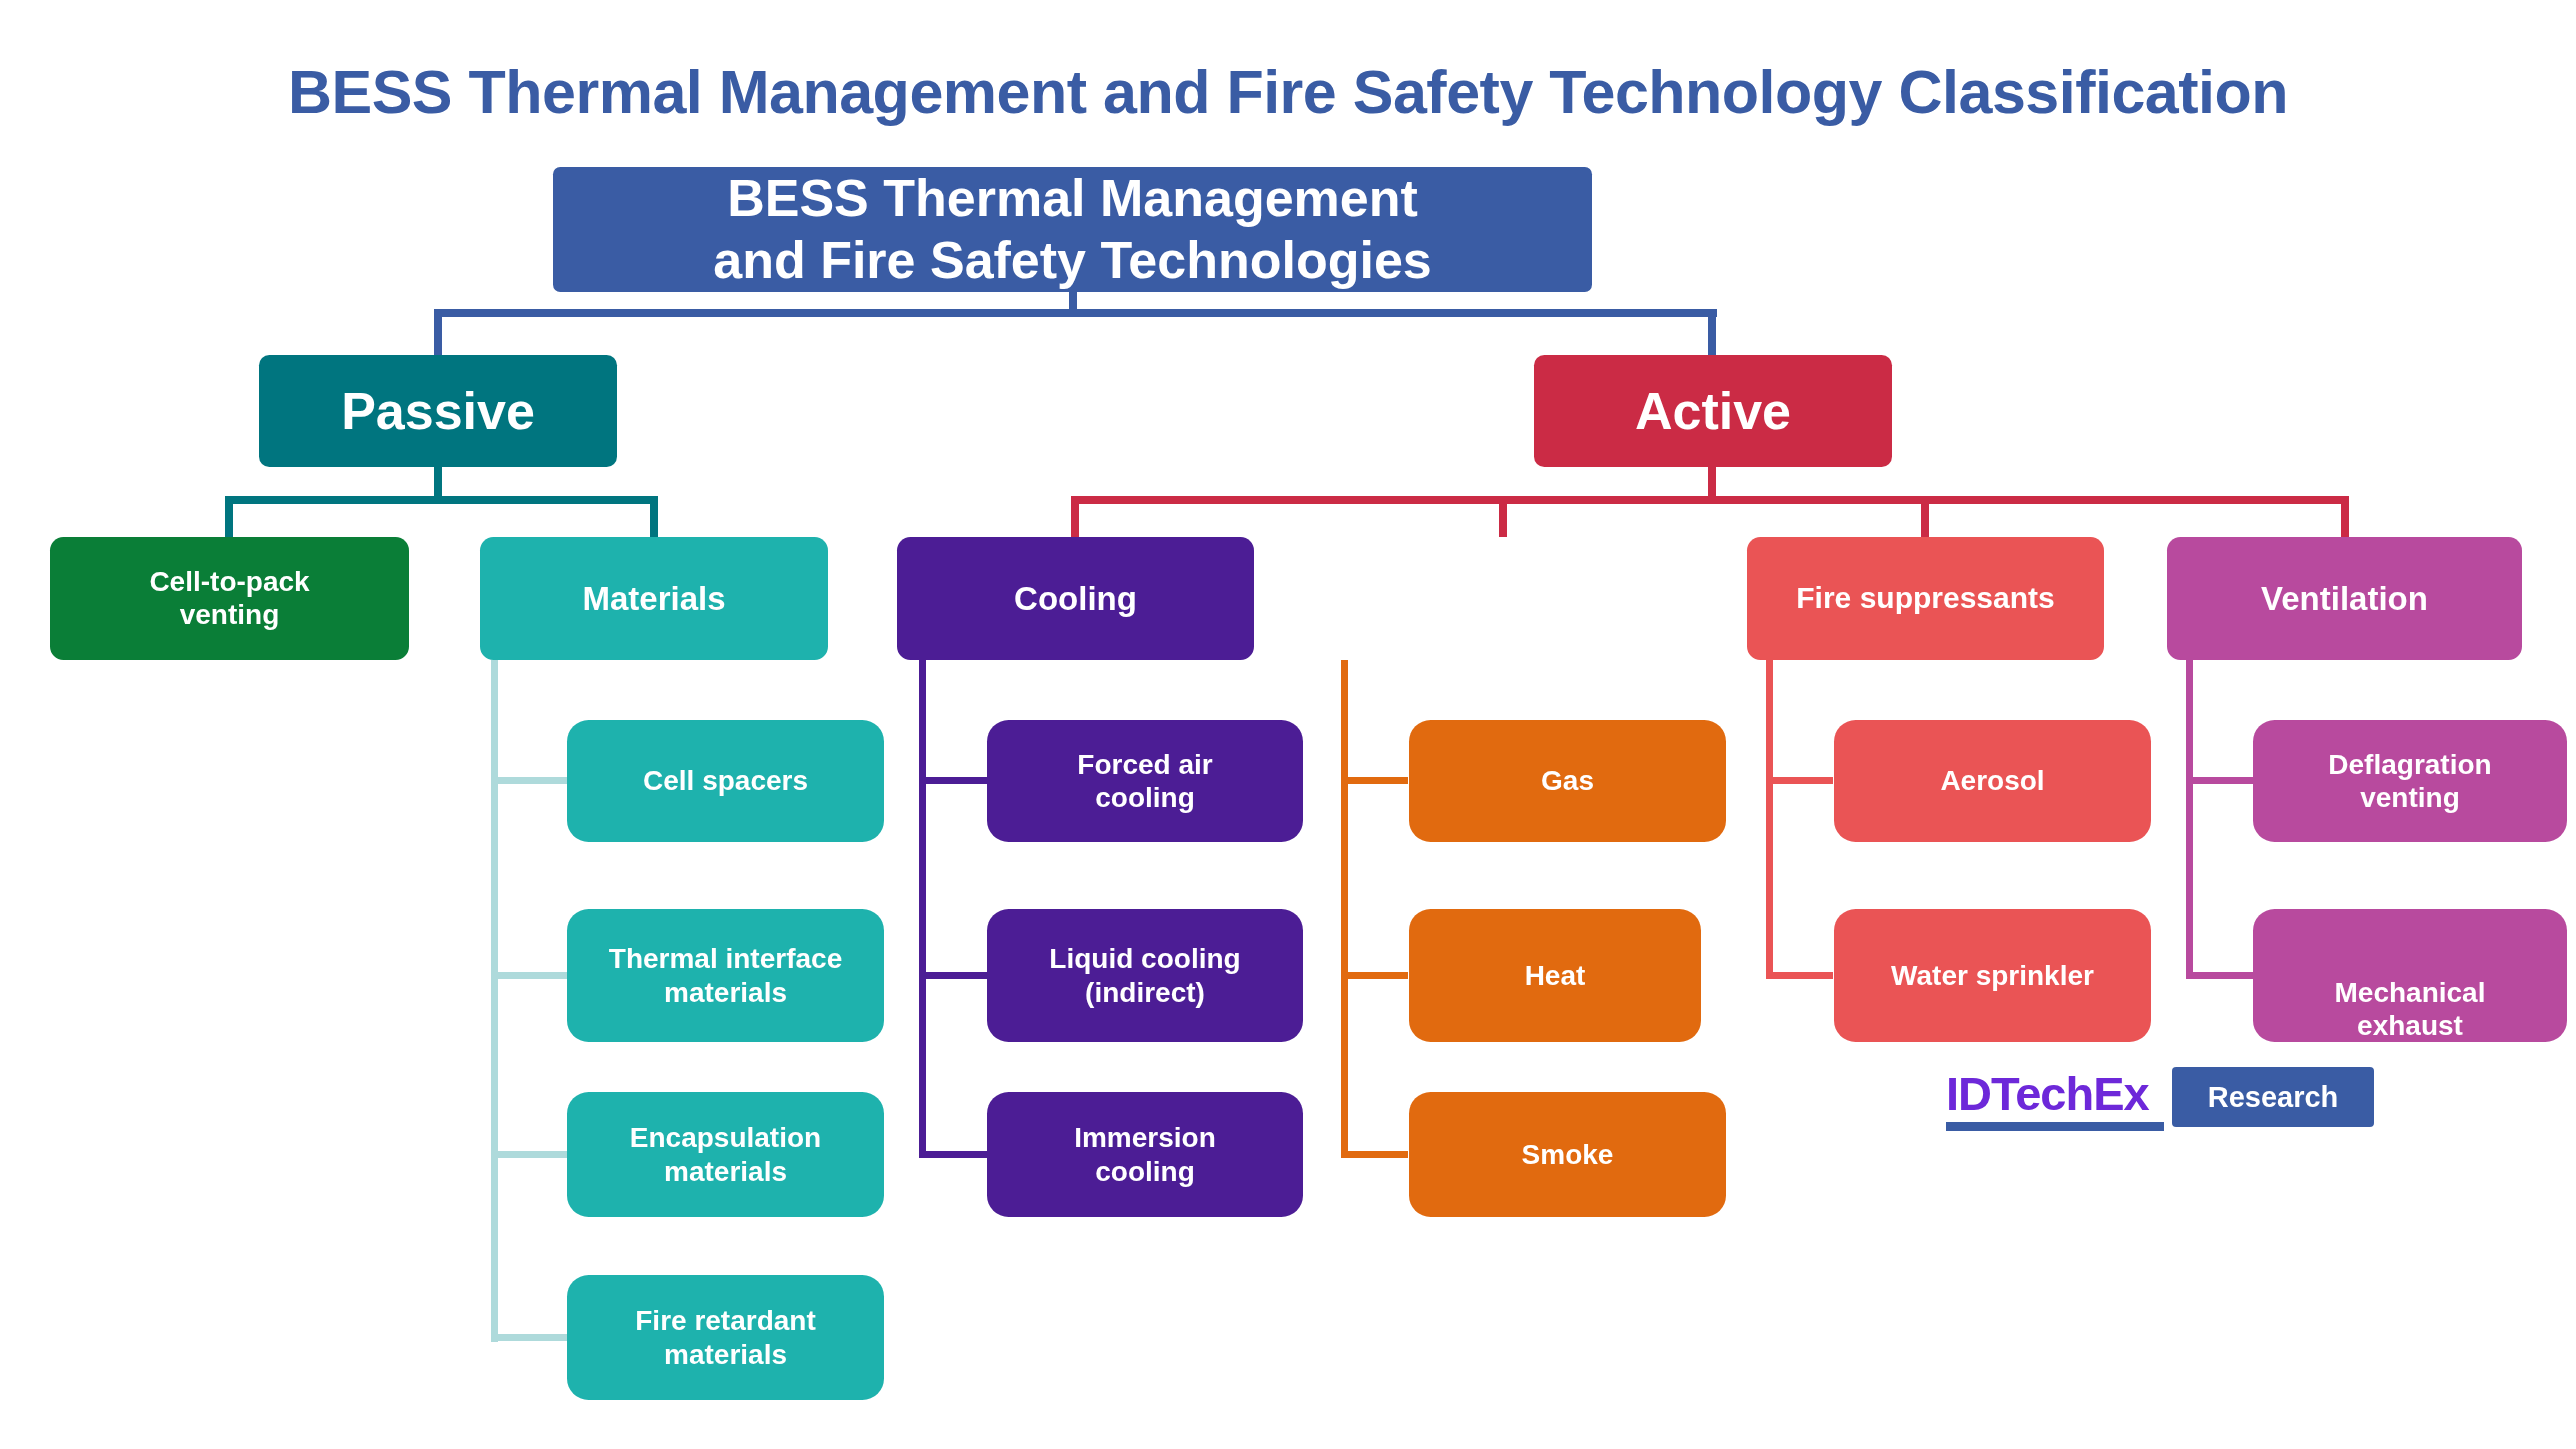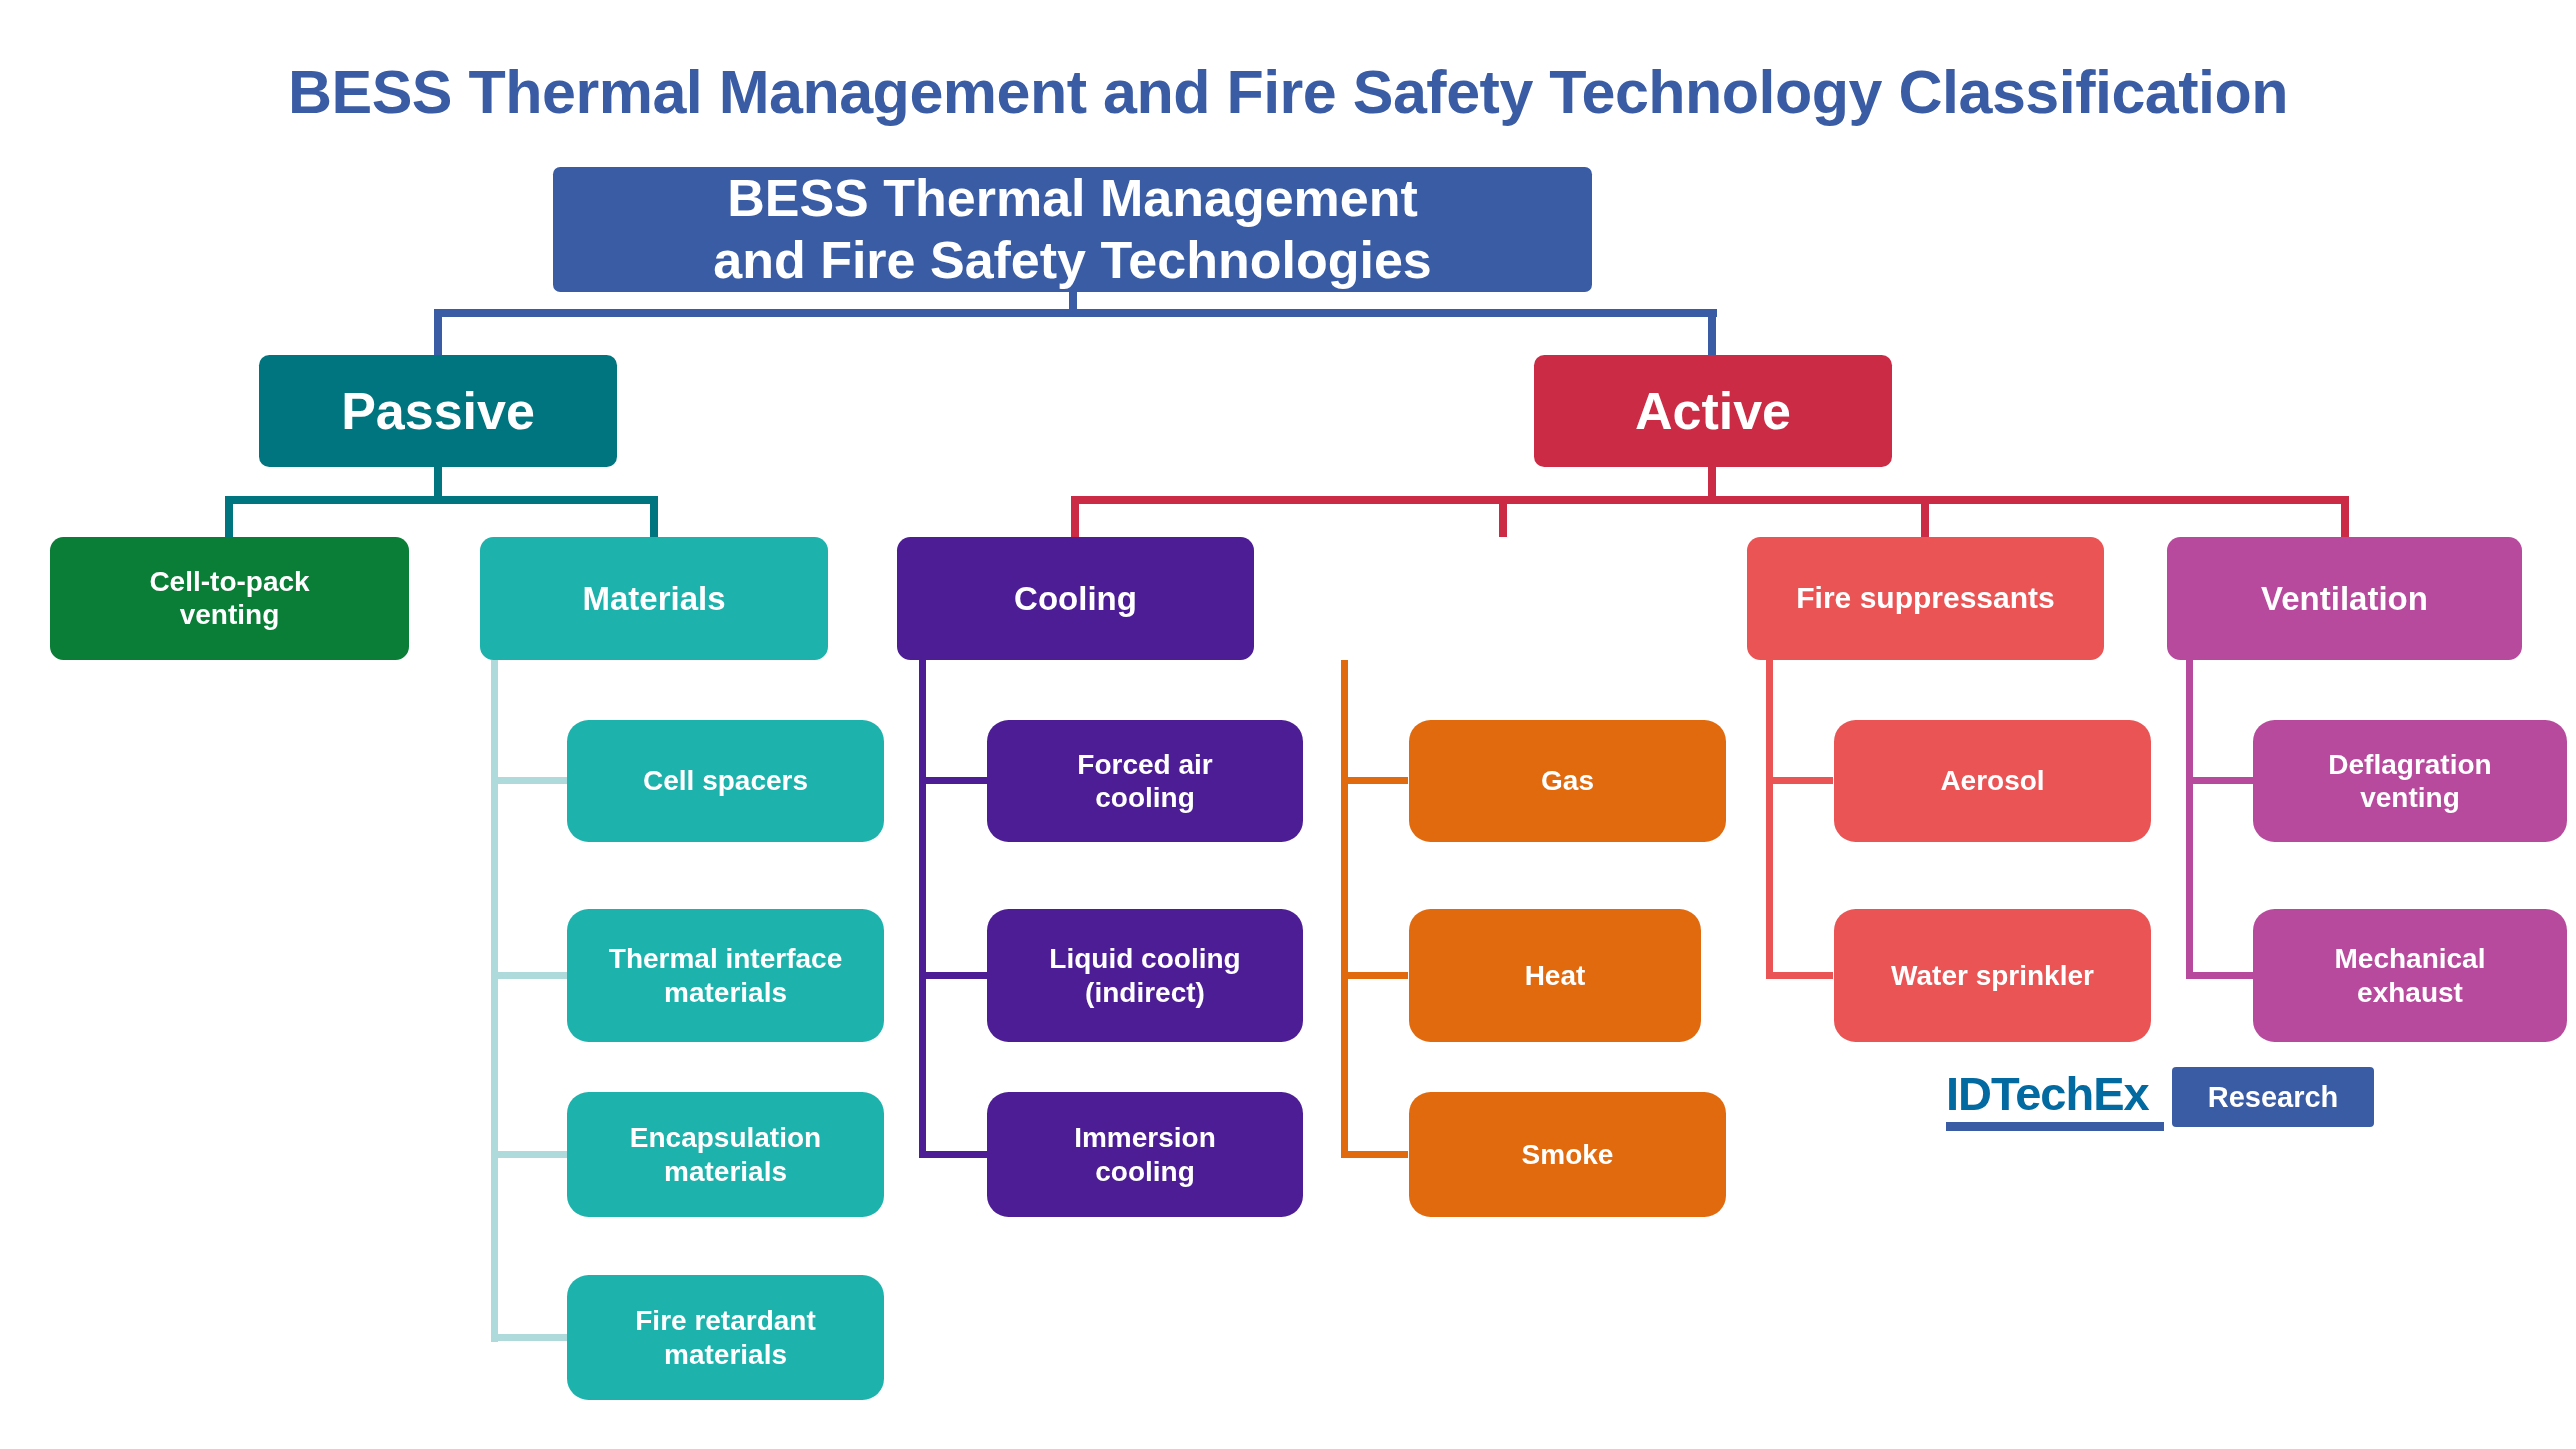--- a/index.html
+++ b/index.html
@@ -37,21 +37,21 @@
   .c-green{background:#0A7E37;}
   .c-aqua{background:#1EB2AD;}
   .c-aqualight{background:#AEDADB;}
   .c-orange{background:#4c1d95;}
   .c-dkorange{background:#E16A0F;}
   .c-coral{background:#EA5455;}
   .c-magenta{background:#B84A9E;}
   .logo{position:absolute;left:1946px;top:1066px;height:82px;}
   .logo-word{
     position:absolute;left:0;top:0;
-    font-size:47px;font-weight:bold;color:#0369a1;letter-spacing:-1px;
+    font-size:47px;font-weight:bold;color:#6d28d9;letter-spacing:-1px;
   }
   .logo-underline{position:absolute;left:0;top:56px;width:218px;height:8.8px;background:#3A5CA4;}
   .logo-box{
     position:absolute;left:226px;top:1px;width:202px;height:60px;
     background:#3A5CA4;border-radius:4.1px;
     display:flex;align-items:center;justify-content:center;
     color:#ffffff;font-size:29px;font-weight:bold;
   }
 </style>
 </head>
@@ -168,21 +168,21 @@
   <div class="node lvl4 c-coral" style="left:1834px;top:720px;width:317px;height:122px;">
     <span class="inner">Aerosol</span>
   </div>
   <div class="node lvl4 c-coral" style="left:1834px;top:909px;width:317px;height:133px;">
     <span class="inner">Water sprinkler</span>
   </div>
 
   <div class="node lvl4 c-magenta" style="left:2253px;top:720px;width:314px;height:122px;text-align:center;">
     <span class="inner">Deflagration venting</span>
   </div>
-  <div class="node lvl4 c-magenta" style="left:2253px;top:909px;width:314px;height:133px;">
+  <div class="node lvl4 c-magenta" style="left:2253px;top:909px;width:314px;height:133px;align-items:flex-end;">
     <span class="inner">Mechanical exhaust</span>
   </div>
 
   <div class="logo">
     <div class="logo-word">IDTechEx</div>
     <div class="logo-underline"></div>
     <div class="logo-box">
       <span>Research</span>
     </div>
   </div>

